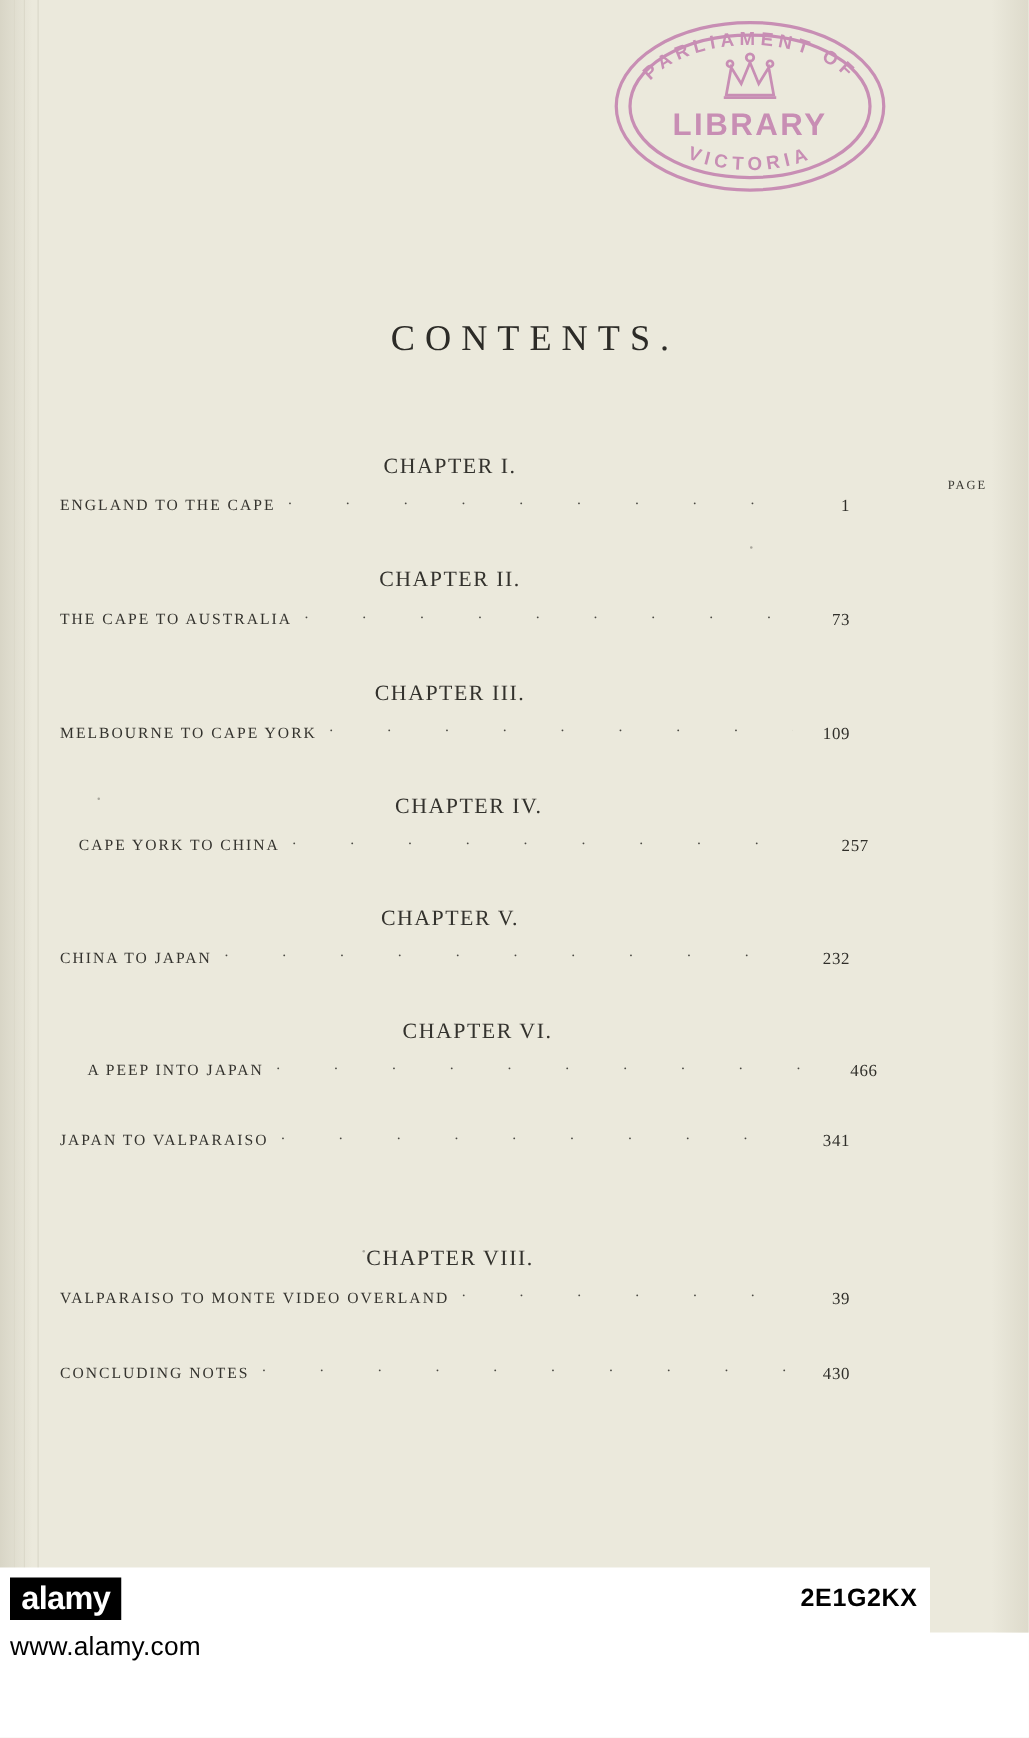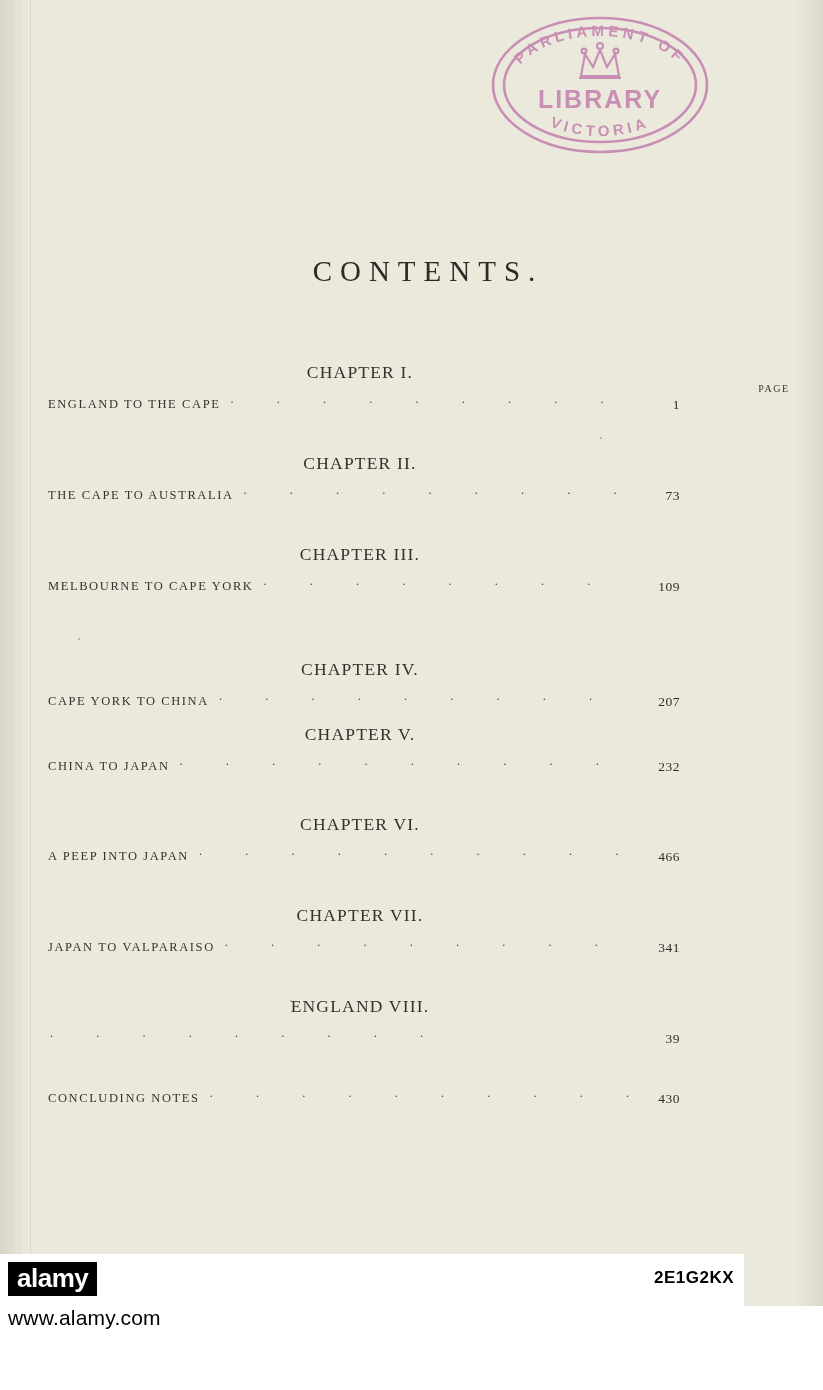--- a/index.html
+++ b/index.html
@@ -180,21 +180,21 @@
     left: 8px;
     top: 52px;
     font-size: 21px;
     color: #000000;
     letter-spacing: 0.2px;
   }
   #alamy-imageid {
     position: absolute;
     right: 10px;
     top: 14px;
-    font-size: 17px;
+    font-size: 20px;
     font-weight: bold;
     color: #000000;
     letter-spacing: 0.5px;
   }
 </style>
 </head>
 <body>
 
 <div id="page-sheet">
   <div class="plate-line l1"></div>
@@ -256,67 +256,67 @@
       <div class="chapter-heading">CHAPTER III.</div>
       <div class="entry-row">
         <span class="entry-title">MELBOURNE TO CAPE YORK</span>
         <span class="leader">
             <span class="leader-dots">. . . . . . . . . . . . .</span>
           </span>
         <span class="entry-page">109</span>
       </div>
     </div>
 
-    <div class="chapter-block" style="top:659px;">
+    <div class="chapter-block" style="top:634px;margin-left:15px;">
       <div class="chapter-heading">CHAPTER IV.</div>
       <div class="entry-row">
         <span class="entry-title">CAPE YORK TO CHINA</span>
         <span class="leader">
             <span class="leader-dots">. . . . . . . . . . . . . . . .</span>
           </span>
-        <span class="entry-page">207</span>
+        <span class="entry-page">257</span>
       </div>
     </div>
 
     <div class="chapter-block" style="top:724px;">
       <div class="chapter-heading">CHAPTER V.</div>
       <div class="entry-row">
         <span class="entry-title">CHINA TO JAPAN</span>
         <span class="leader">
             <span class="leader-dots">. . . . . . . . . . . . . . . . . .</span>
           </span>
         <span class="entry-page">232</span>
       </div>
     </div>
 
-    <div class="chapter-block" style="top:814px;">
+    <div class="chapter-block" style="top:814px;margin-left:22px;">
       <div class="chapter-heading">CHAPTER VI.</div>
       <div class="entry-row">
         <span class="entry-title">A PEEP INTO JAPAN</span>
         <span class="leader">
             <span class="leader-dots">. . . . . . . . . . . . . . . . .</span>
           </span>
         <span class="entry-page">466</span>
       </div>
     </div>
 
     <div class="chapter-block" style="top:905px;">
-      <div class="chapter-heading">CHAPTER VII.</div>
       <div class="entry-row">
         <span class="entry-title">JAPAN TO VALPARAISO</span>
         <span class="leader">
             <span class="leader-dots">. . . . . . . . . . . . . . . .</span>
           </span>
         <span class="entry-page">341</span>
       </div>
     </div>
 
     <div class="chapter-block" style="top:996px;">
-      <div class="chapter-heading">ENGLAND VIII.</div>
-      <div class="entry-row">
+      <div class="chapter-heading">CHAPTER VIII.</div>
+      <div class="entry-row">
+        <span class="entry-title">VALPARAISO TO MONTE VIDEO OVERLAND</span>
         <span class="leader">
             <span class="leader-dots">. . . . . . . . .</span>
           </span>
         <span class="entry-page">39</span>
       </div>
     </div>
 
     <div class="chapter-block" style="top:1091px;">
       <div class="entry-row">
         <span class="entry-title">CONCLUDING NOTES</span>

